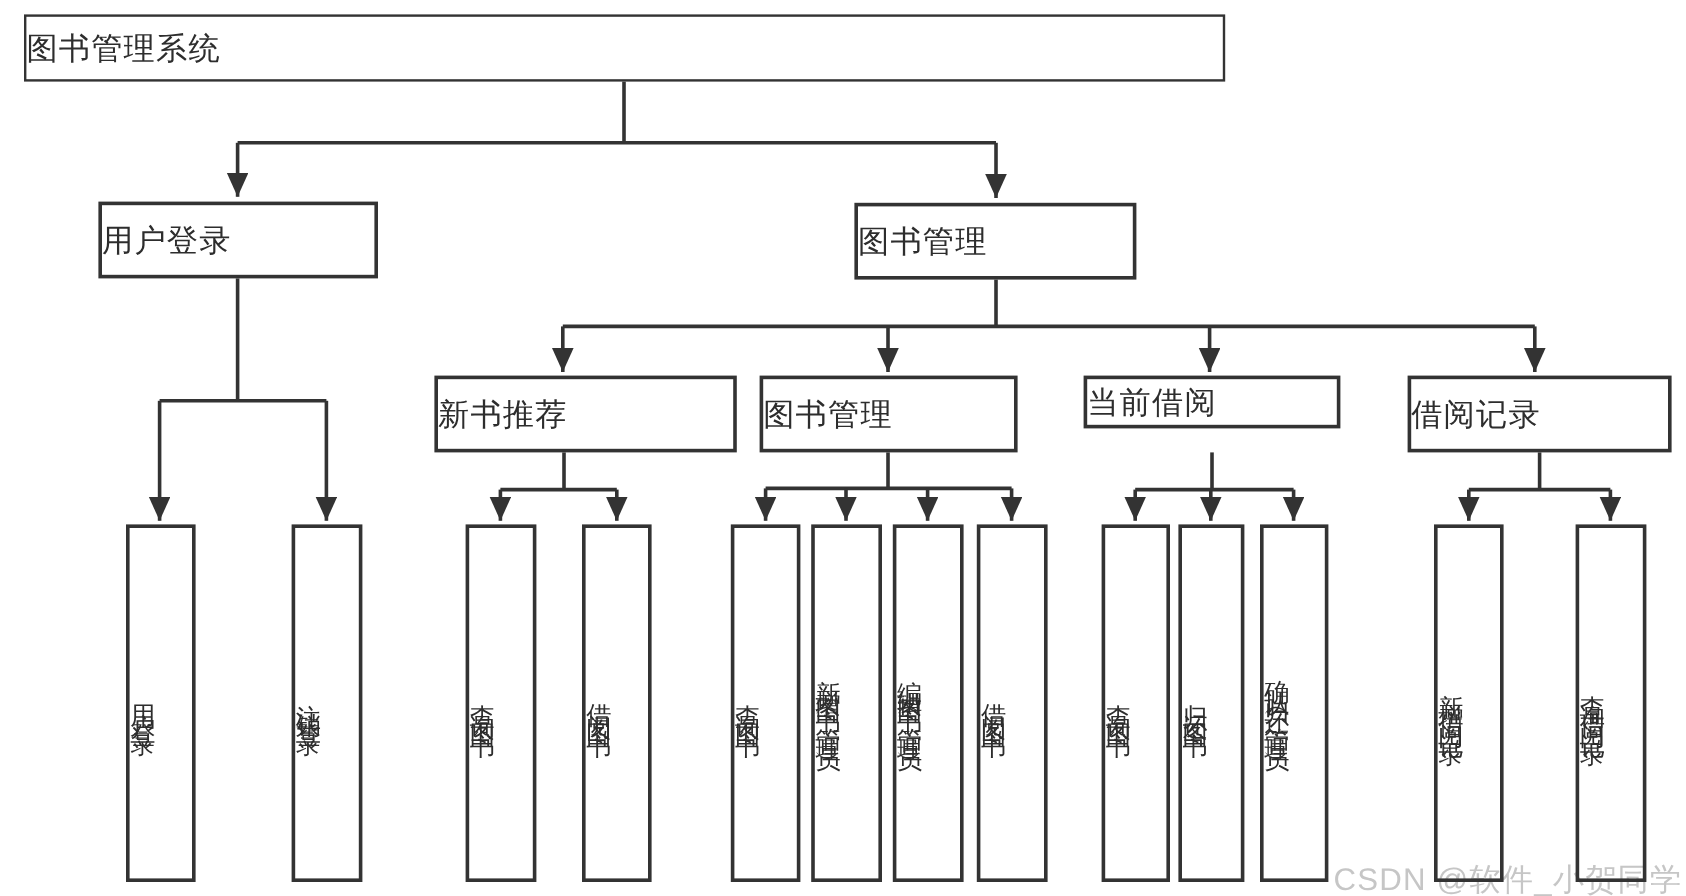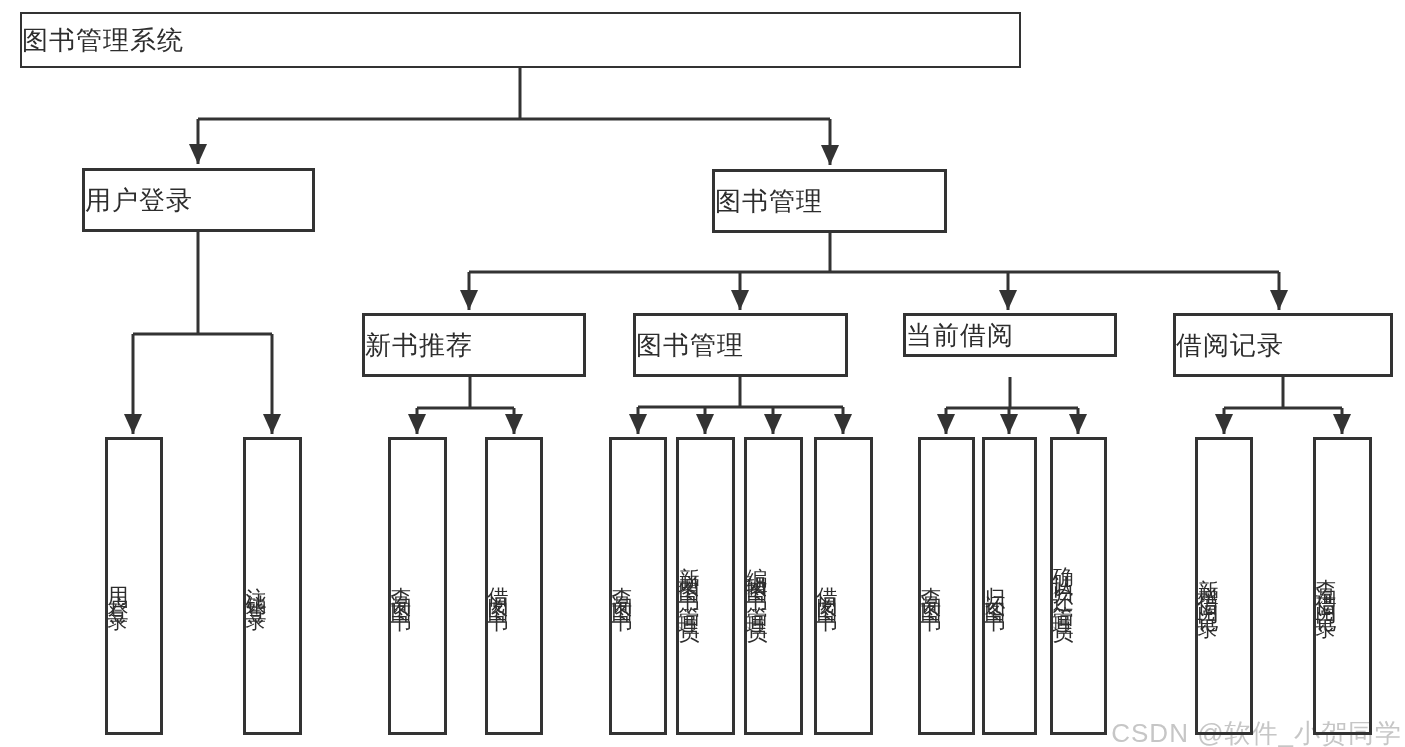--- a/index.html
+++ b/index.html
@@ -130,21 +130,21 @@
     <span>图书管理系统</span>
   </div>
 
   <div class="node h" style="left:82px; top:168px; width:233px; height:64px;">
     <span>用户登录</span>
   </div>
   <div class="node h" style="left:712px; top:169px; width:235px; height:64px;">
     <span>图书管理</span>
   </div>
 
-  <div class="node h" style="left:362px; top:313px; width:224px; height:64px;">
+  <div class="node h" style="left:362px; top:313px; width:252px; height:64px;">
     <span>新书推荐</span>
   </div>
   <div class="node h" style="left:633px; top:313px; width:215px; height:64px;">
     <span>图书管理</span>
   </div>
   <div class="node h" style="left:903px; top:313px; width:214px; height:44px;">
     <span>当前借阅</span>
   </div>
   <div class="node h" style="left:1173px; top:313px; width:220px; height:64px;">
     <span>借阅记录</span>

